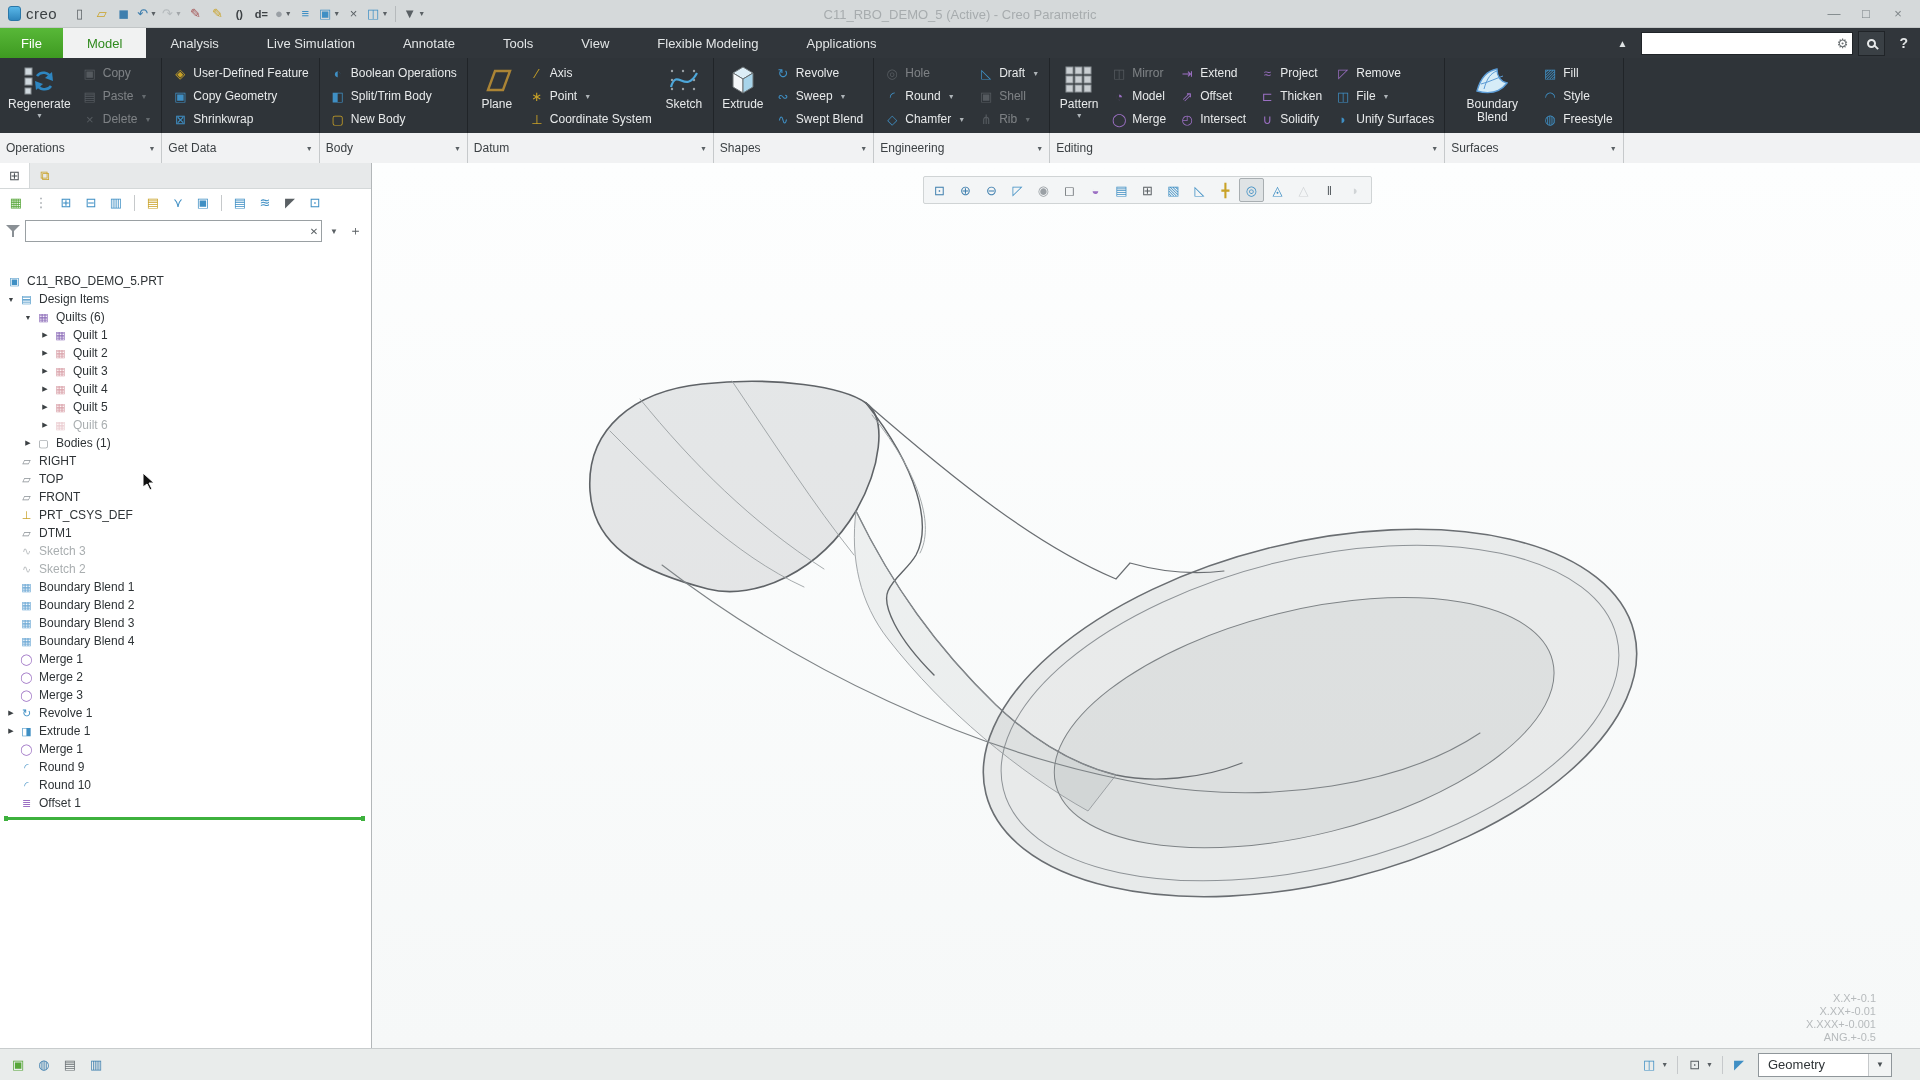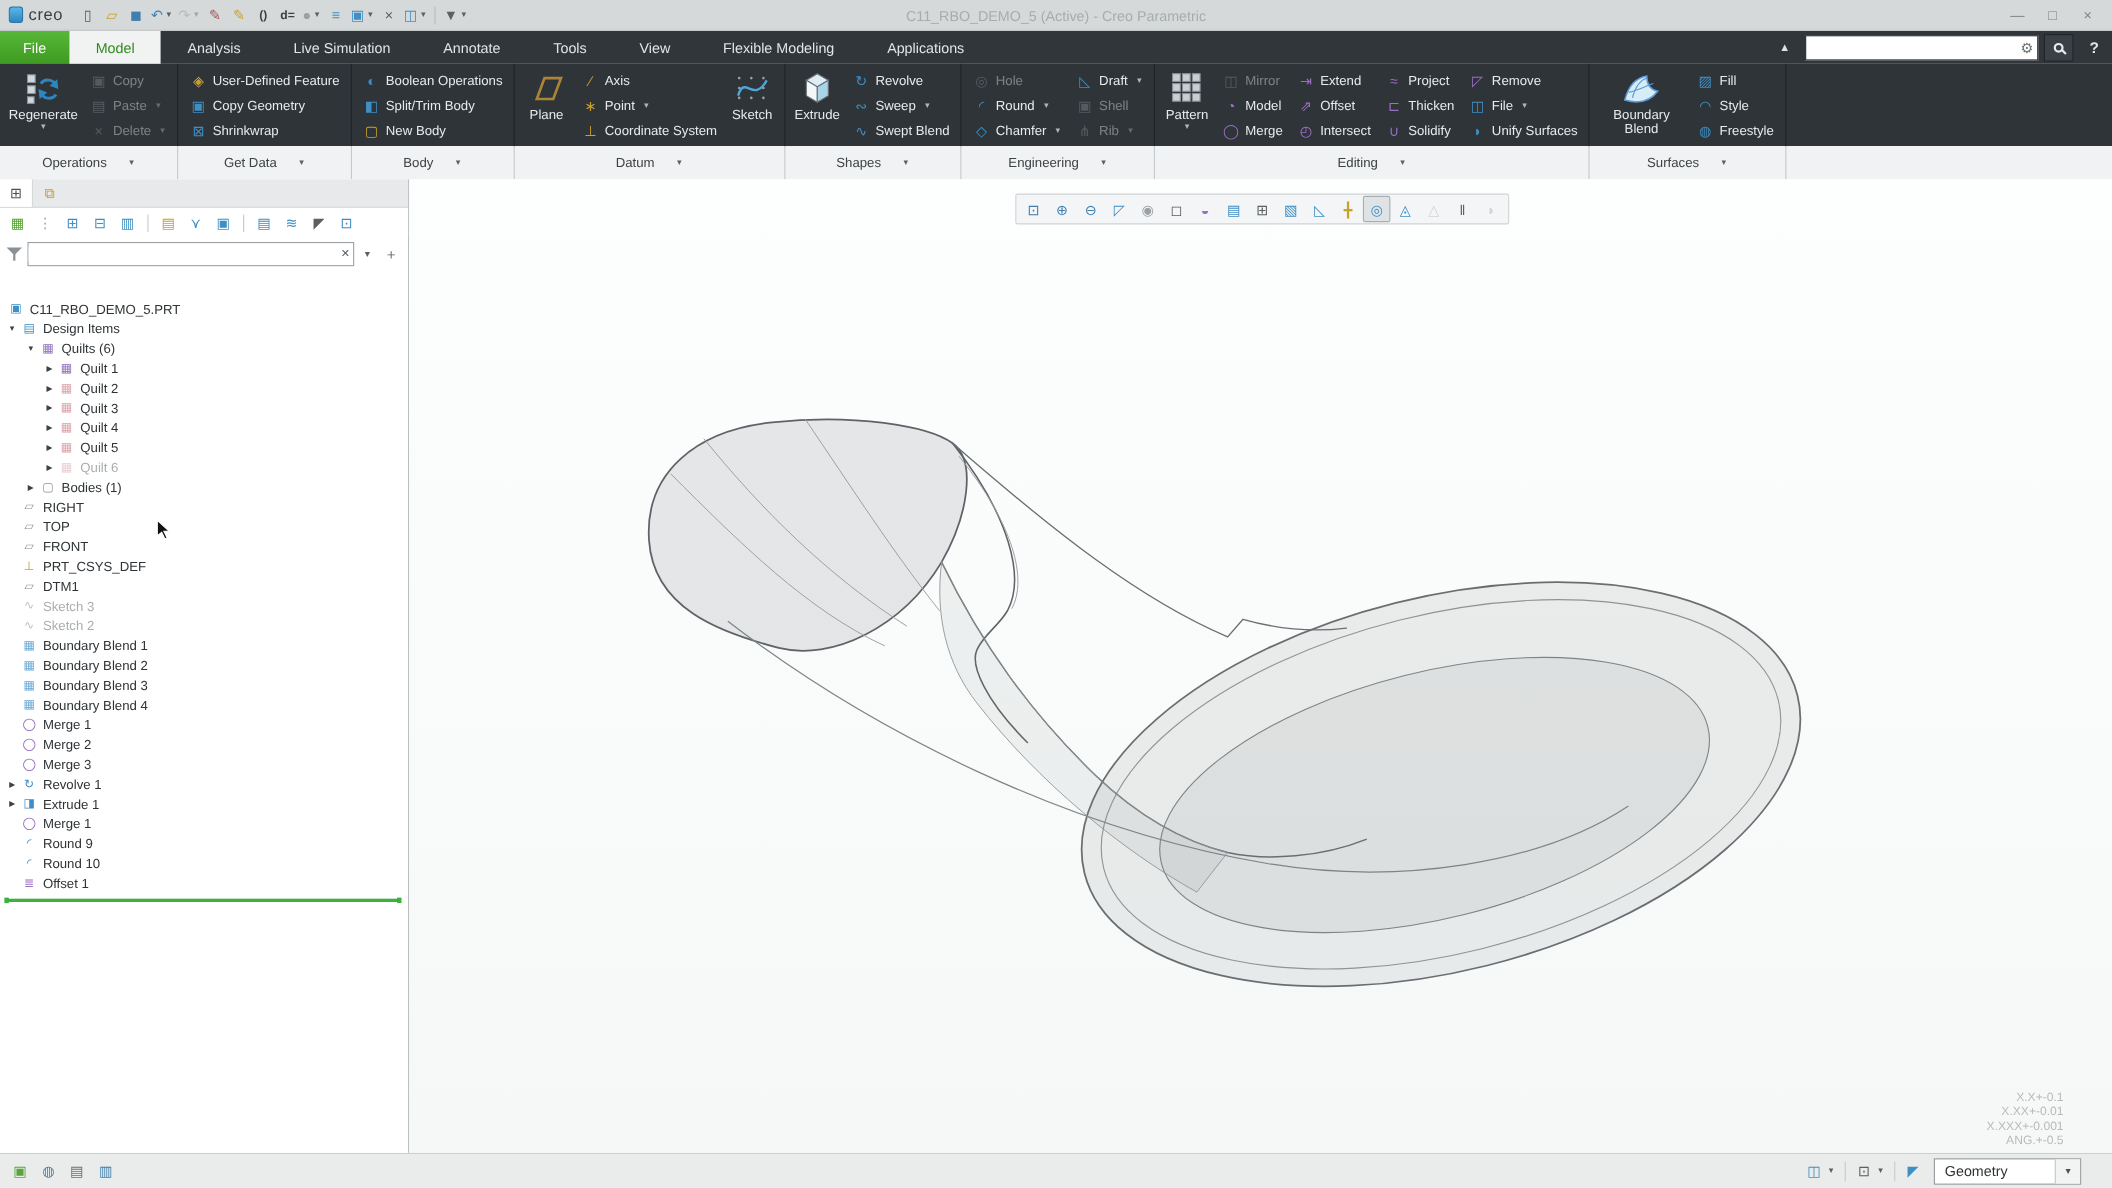--- a/index.html
+++ b/index.html
@@ -32,21 +32,21 @@
   .gear{color:#6a7073;font-size:13px;padding:0 4px;line-height:1}
   .search-btn{width:27px;height:25px;background:#3a4045;border:1px solid #202428;display:flex;align-items:center;justify-content:center}
   .mag{width:9px;height:9px;border:2px solid #e8eaeb;border-radius:50%;position:relative}
   .mag::after{content:"";position:absolute;width:6px;height:2px;background:#e8eaeb;transform:rotate(45deg);right:-5px;bottom:-2px}
   .help-btn{color:#e2e5e6;font-size:14px;padding:0 9px;font-weight:bold}
 
   
   .ribbon{height:105px;background:linear-gradient(#2f3439 0,#2f3439 75px,#f1f2f3 75px,#f1f2f3 105px);display:flex}
   .rgroup{display:flex;flex-direction:column}
   .rg-content{height:75px;display:flex;align-items:stretch;padding:3px 5px 2px 5px;gap:3px;border-right:1px solid #202428}
-  .rg-label{height:30px;display:flex;align-items:center;justify-content:center;font-size:12px;color:#3c4144;border-right:1px solid #c6c9cb;gap:17px;padding:0 6px;white-space:nowrap}
+  .rg-label{height:30px;display:flex;align-items:center;justify-content:space-between;font-size:12px;color:#3c4144;border-right:1px solid #c6c9cb;gap:17px;padding:0 6px;white-space:nowrap}
   .rg-label .dd{color:#5a6064}
   .rbtn-large{min-width:48px;max-width:84px;display:flex;flex-direction:column;align-items:center;color:#e8eaeb;font-size:12px;text-align:center;padding:1px 3px;border-radius:2px}
   .rbtn-large .ric-lg{height:36px;display:flex;align-items:center;justify-content:center}
   .rbtn-large .rlabel{line-height:13px;white-space:normal}
   .rbtn-large .dd-under{font-size:7px;color:#aeb4b8;margin-top:1px}
   .rcol{display:flex;flex-direction:column;justify-content:space-between;padding:1px 0}
   .rbtn{height:22px;display:flex;align-items:center;gap:5px;font-size:12px;color:#e8eaeb;padding:0 5px;white-space:nowrap;border-radius:2px}
   .rbtn .ric{width:16px;text-align:center;font-size:13px;line-height:1}
   .rbtn .dd{color:#aeb4b8}
   .disabled{opacity:.42}

